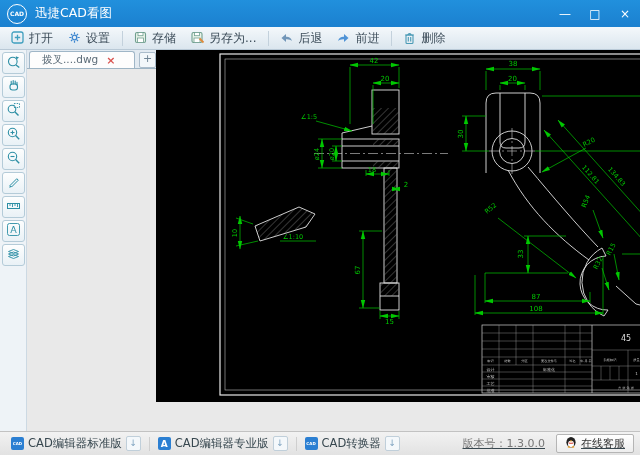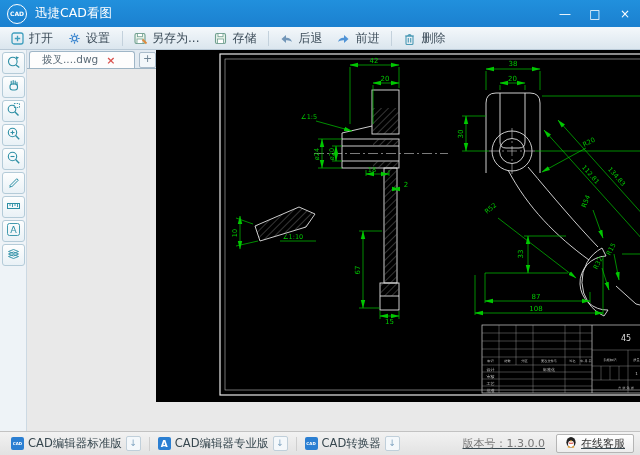--- a/index.html
+++ b/index.html
@@ -7,21 +7,21 @@
   .app{width:640px;height:455px;display:flex;flex-direction:column;}
   
   .titlebar{height:27px;background:linear-gradient(#2190dd,#1b80cf);display:flex;align-items:center;flex:0 0 27px;}
   .logo{width:18px;height:18px;border:1.4px solid #fff;border-radius:50%;margin:0 8px 0 7px;display:flex;align-items:center;justify-content:center;}
   .logo span{color:#fff;font-size:6px;font-weight:bold;letter-spacing:0;}
   .title{color:#fff;font-size:12.5px;}
   .wbtns{margin-left:auto;display:flex;}
   .wb{width:30px;height:27px;display:flex;align-items:center;justify-content:center;color:#fff;font-size:12px;cursor:default;}
   
   .toolbar{height:22px;flex:0 0 22px;background:linear-gradient(#f4f8fb,#dbe6ee);border-bottom:1px solid #b9c9d6;display:flex;align-items:center;padding:0 4px;}
-  .tbtn{display:flex;align-items:center;gap:4px;padding:1px 7px 1px 5px;font-size:12px;color:#3c4c59;border:1px solid transparent;border-radius:3px;}
+  .tbtn{display:flex;align-items:flex-start;gap:4px;padding:1px 7px 1px 5px;font-size:12px;color:#3c4c59;border:1px solid transparent;border-radius:3px;}
   .tbtn svg{display:block;}
   .tdiv{width:1px;height:15px;background:#c3d1dc;margin:0 4px;}
   
   .main{flex:1 1 auto;display:flex;min-height:0;}
   .sidebar{width:26px;flex:0 0 26px;background:#eef3f7;border-right:1px solid #ccd9e3;display:flex;flex-direction:column;align-items:center;padding-top:2px;gap:2px;}
   .sbtn{width:21px;height:20px;background:linear-gradient(#fdfefe,#e9f1f6);border:1px solid #b4cbd8;border-radius:3px;display:flex;align-items:center;justify-content:center;}
   .content{flex:1 1 auto;display:flex;flex-direction:row;min-width:0;}
   
   .tabstrip{height:18px;flex:0 0 18px;background:#e2eaf1;display:flex;align-items:flex-end;padding-left:2px;border-bottom:1px solid #9db4c4;}
   .doctab{height:16px;background:#fdfdfd;border:1px solid #9fb6c7;border-bottom:none;border-radius:3px 3px 0 0;display:flex;align-items:center;gap:8px;padding:0 6px 0 12px;font-size:10.5px;color:#5b6b77;min-width:86px;}
@@ -84,37 +84,37 @@
             <circle cx="7.5" cy="7.5" r="2.3" fill="none" stroke="#3c86cf" stroke-width="1.3"></circle>
             <path d="M7.5,2.3 V4.3 M7.5,10.7 V12.7 M2.3,7.5 H4.3 M10.7,7.5 H12.7 M4,4 L5.4,5.4 M9.6,9.6 L11,11 M11,4 L9.6,5.4 M5.4,9.6 L4,11" stroke="#3c86cf" stroke-width="1.2"></path>
           </svg>
         </span>
       <span>设置</span>
     </div>
     <div class="tdiv"></div>
     <div class="tbtn">
       <span>
           <svg width="15" height="15">
+            <rect x="2.5" y="2.5" width="10" height="10" rx="1.5" fill="#eaf4ea" stroke="#6f9f8f" stroke-width="1.1"></rect>
+            <rect x="5" y="2.5" width="5" height="3.2" fill="#fff" stroke="#6f9f8f" stroke-width="0.8"></rect>
+            <rect x="4.5" y="8" width="6" height="4.5" fill="#fff" stroke="#6f9f8f" stroke-width="0.8"></rect>
+          </svg>
+        </span>
+      <span>存储</span>
+    </div>
+    <div class="tbtn">
+      <span>
+          <svg width="15" height="15">
             <rect x="2" y="2.5" width="10" height="10" rx="1.5" fill="#eaf4ea" stroke="#6f9f8f" stroke-width="1.1"></rect>
             <rect x="4.5" y="2.5" width="5" height="3.2" fill="#fff" stroke="#6f9f8f" stroke-width="0.8"></rect>
             <rect x="4" y="8" width="6" height="4.5" fill="#fff" stroke="#6f9f8f" stroke-width="0.8"></rect>
             <path d="M9.5,8.5 L13.5,12.5" stroke="#e08a3c" stroke-width="1.8"></path>
           </svg>
         </span>
       <span>另存为...</span>
-    </div>
-    <div class="tbtn">
-      <span>
-          <svg width="15" height="15">
-            <rect x="2.5" y="2.5" width="10" height="10" rx="1.5" fill="#eaf4ea" stroke="#6f9f8f" stroke-width="1.1"></rect>
-            <rect x="5" y="2.5" width="5" height="3.2" fill="#fff" stroke="#6f9f8f" stroke-width="0.8"></rect>
-            <rect x="4.5" y="8" width="6" height="4.5" fill="#fff" stroke="#6f9f8f" stroke-width="0.8"></rect>
-          </svg>
-        </span>
-      <span>存储</span>
     </div>
     <div class="tdiv"></div>
     <div class="tbtn">
       <span>
           <svg width="15" height="15">
             <path d="M13,11 C12,7.5 9.5,6.5 7,6.8 L7,4 L2.5,8 L7,12 L7,9.2 C9.8,9 11.5,9.8 13,11 Z" fill="#7296b8"></path>
           </svg>
         </span>
       <span>后退</span>
     </div>

